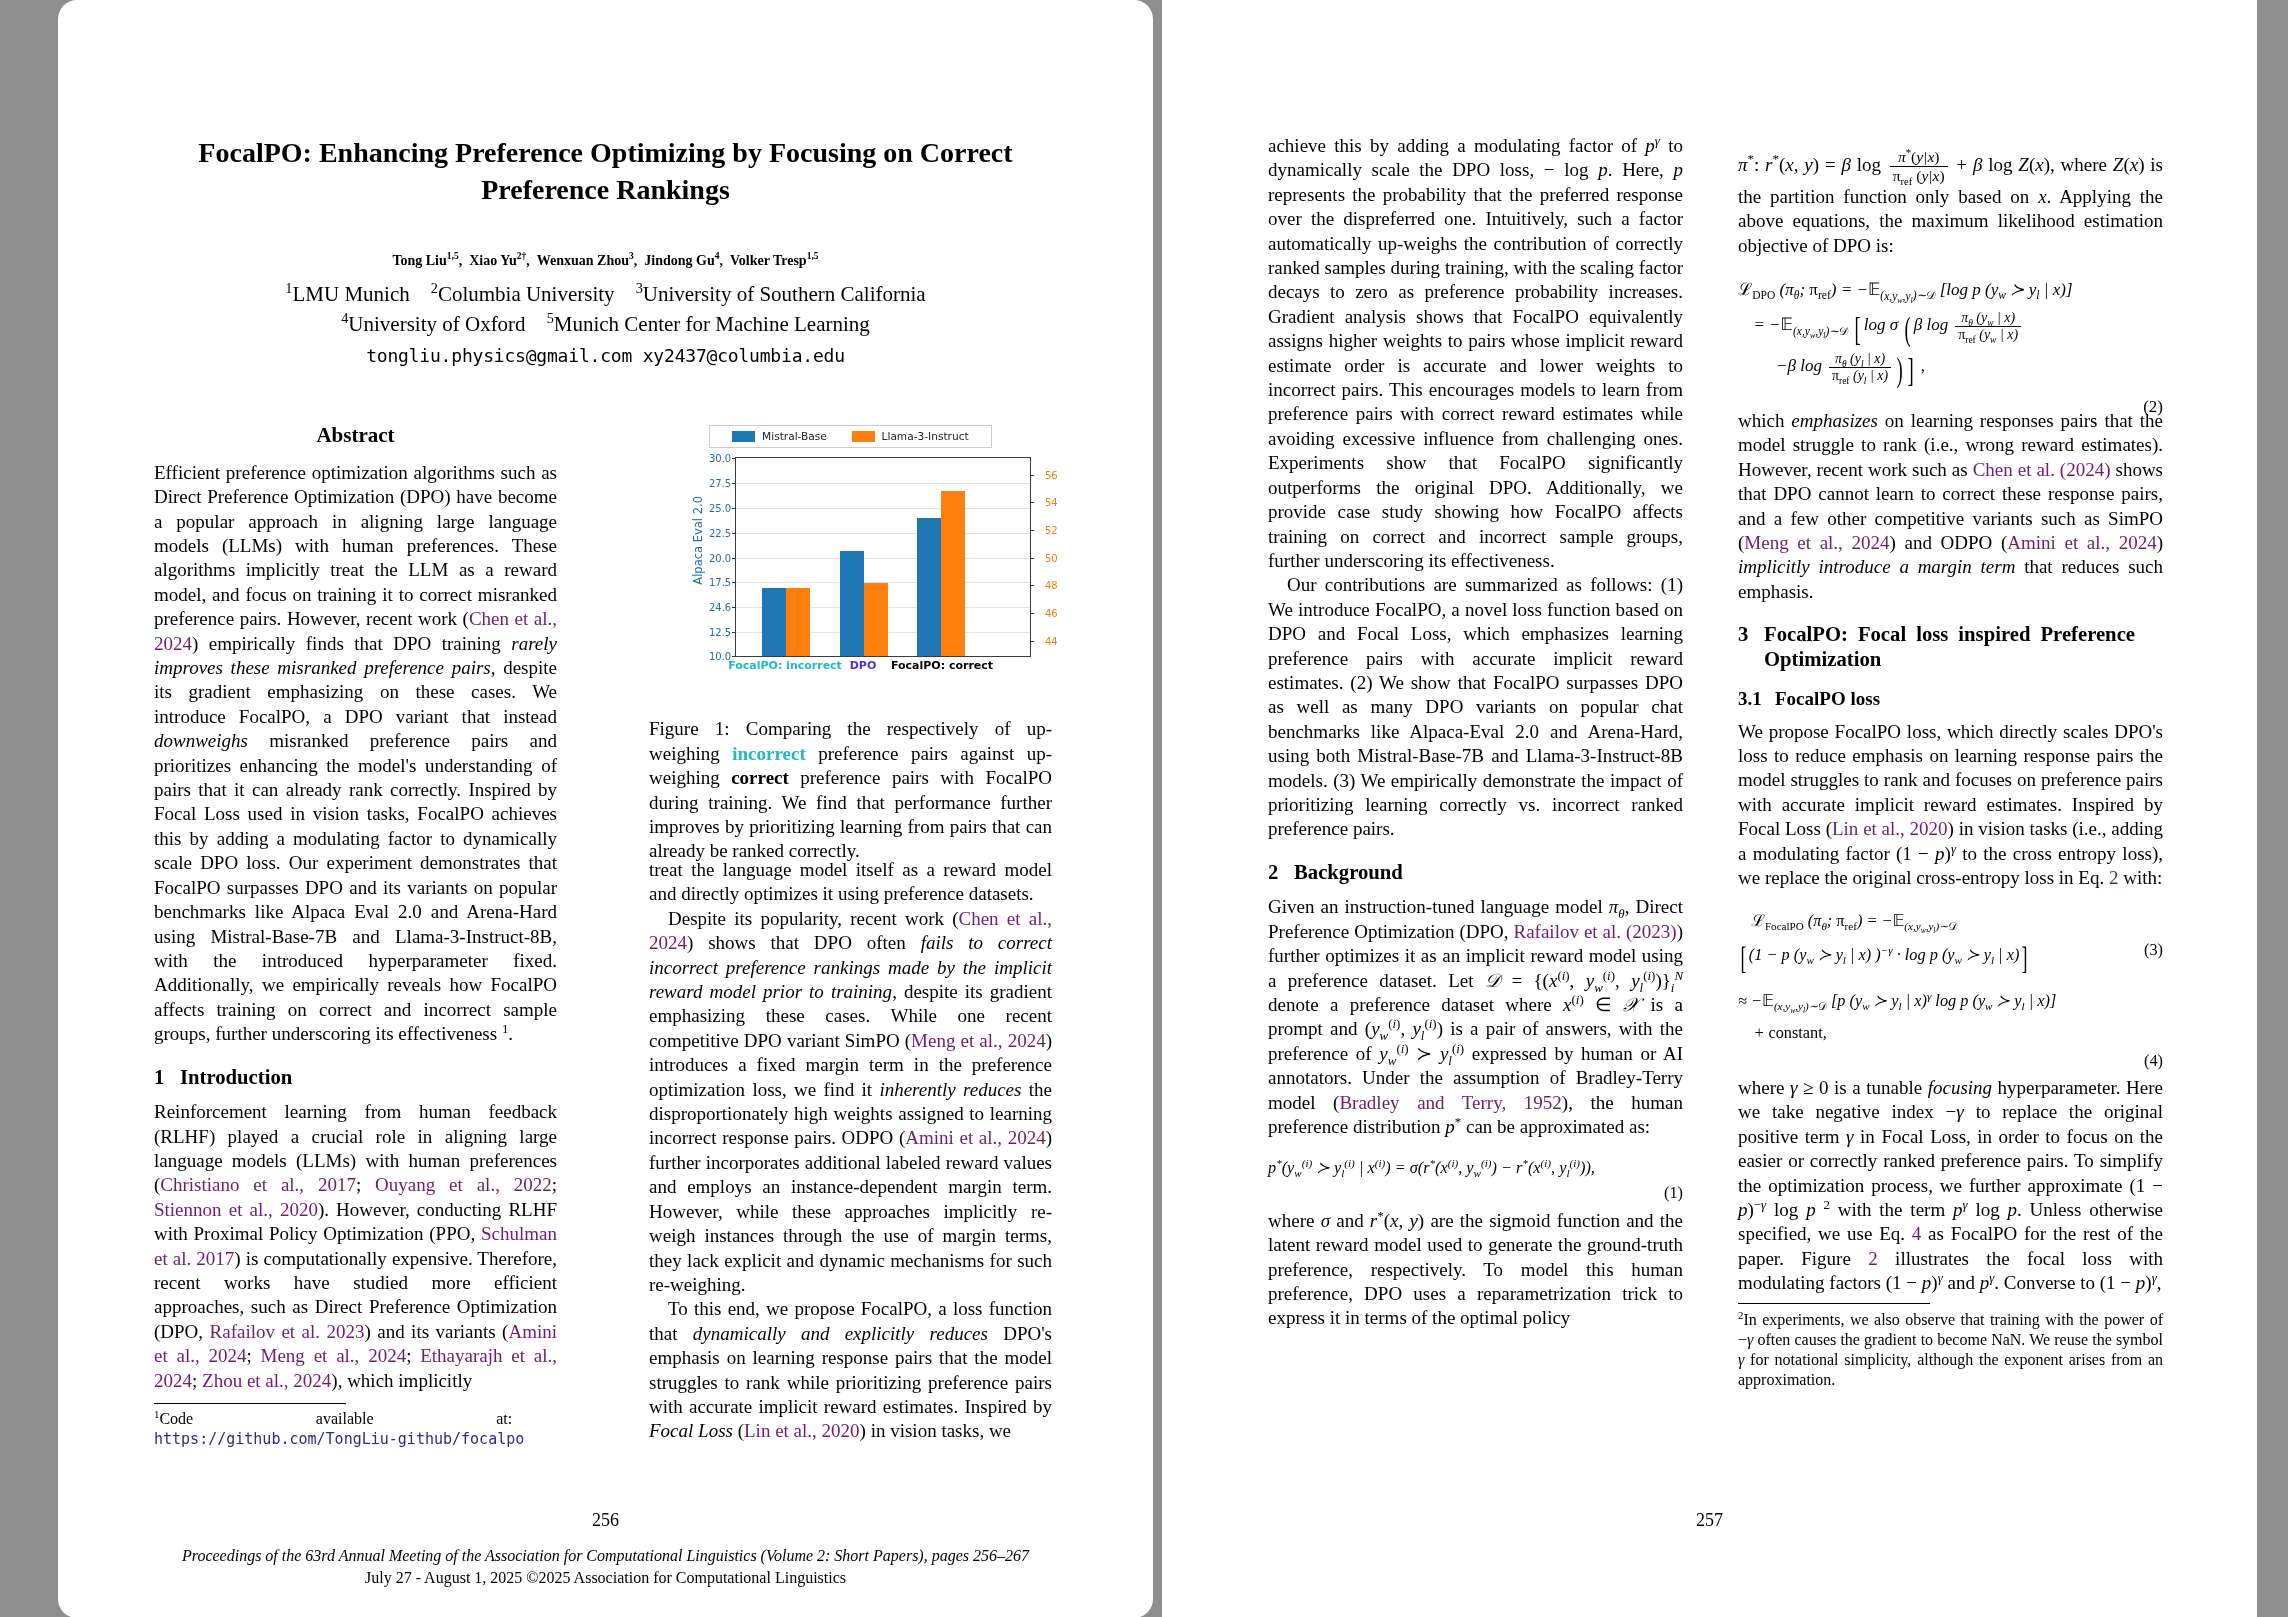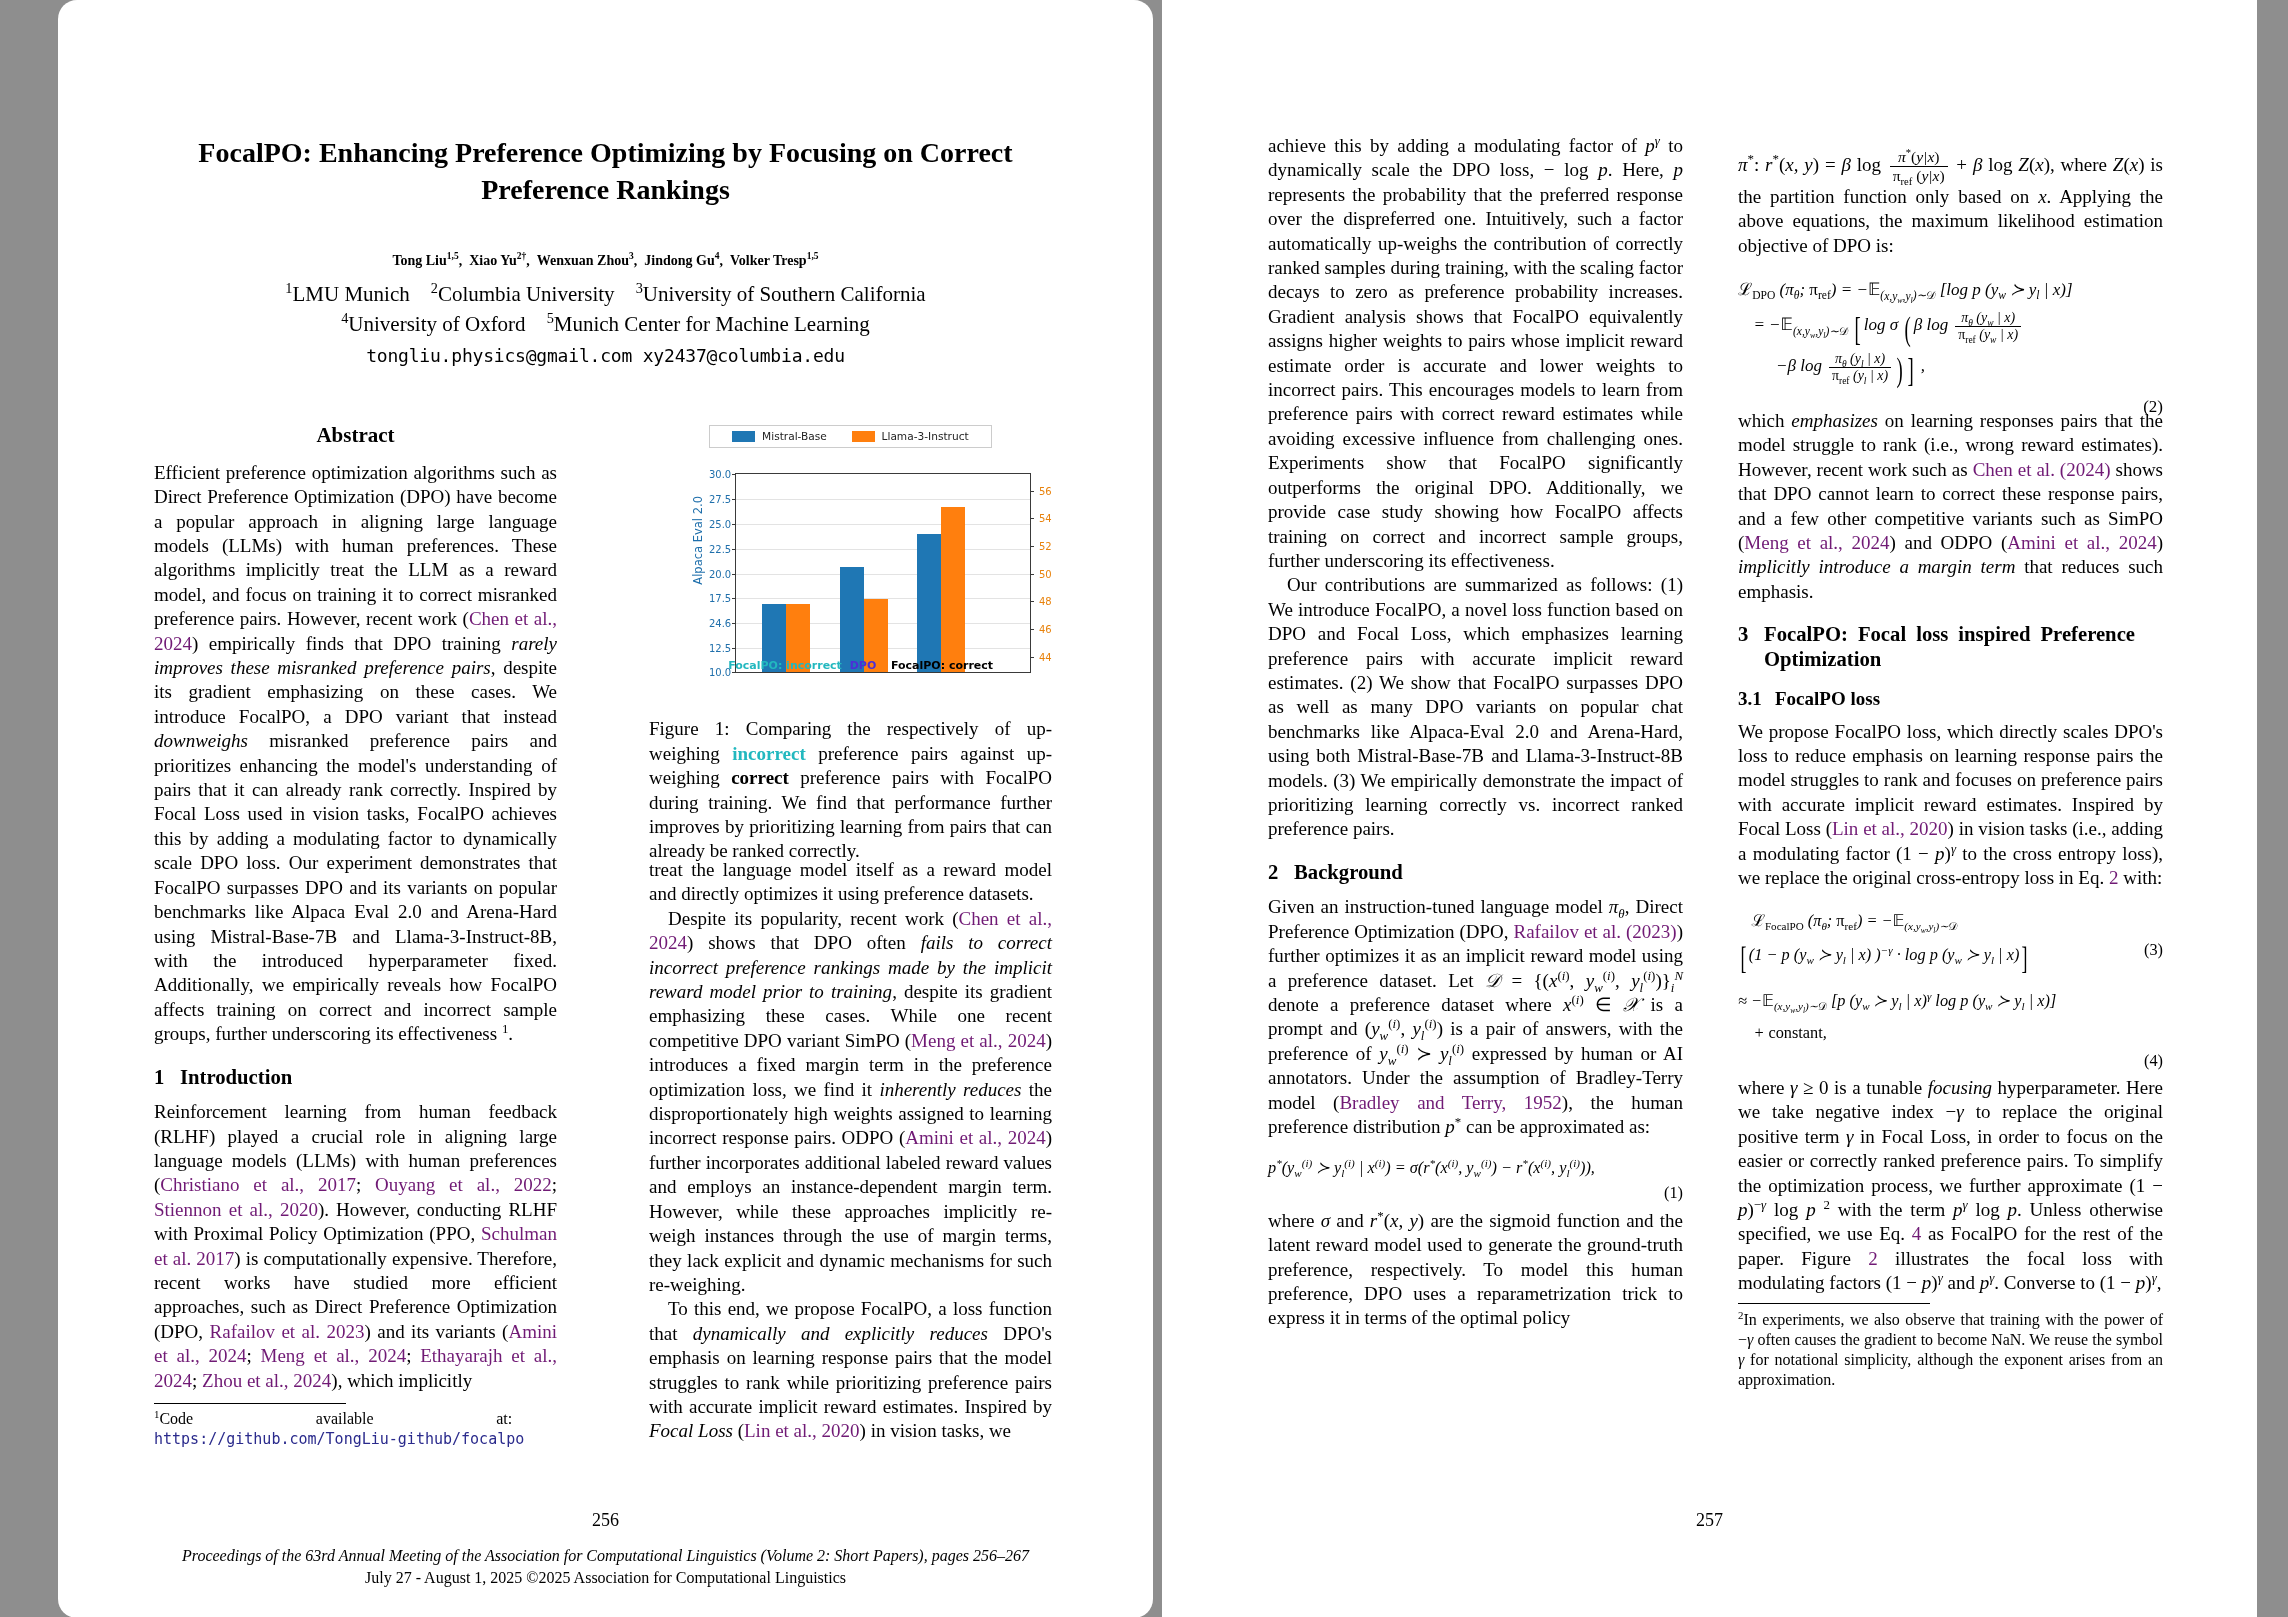--- a/index.html
+++ b/index.html
@@ -38,31 +38,31 @@
 
   
   .figwrap{position:absolute;left:591px;top:421px;width:403px;}
   .figure{width:403px;height:281px;background:#fff;position:relative;}
   .legend{position:absolute;left:60px;top:3.8px;width:281px;height:21px;
           border:1px solid #cccccc;background:#fff;display:flex;align-items:center;
           justify-content:center;gap:25px;}
   .lg-item{display:flex;align-items:center;gap:6.7px;font-family:"DejaVu Sans",sans-serif;font-size:10.6px;color:#222;}
   .lg-swatch{width:23px;height:10.6px;display:block;}
 
-  .plot{position:absolute;left:86px;top:52px;width:296px;height:200px;
+  .plot{position:absolute;left:86px;top:36px;width:296px;height:200px;
         border:1px solid #3a3a3a;box-sizing:border-box;background:#fff;}
   .gridline{position:absolute;left:0;right:0;height:1px;background:#e3e3e3;}
   .bars{position:absolute;left:0;right:0;bottom:0;top:0;}
   .bargroup{position:absolute;bottom:0;display:flex;align-items:flex-end;gap:0;}
   .bar{width:24px;}
 
   .ytick{position:absolute;right:100%;transform:translateY(-50%);
          font-family:"DejaVu Sans",sans-serif;font-size:10px;padding-right:4.8px;white-space:nowrap;}
   .ytick.left{color:#1f6fab;}
-  .ytick.right{left:100%;right:auto;padding-left:9px;padding-right:0;color:#e8820c;}
+  .ytick.right{left:100%;right:auto;padding-left:15px;padding-right:0;color:#e8820c;}
   .tickmark{position:absolute;width:3.8px;height:1px;background:#3a3a3a;}
   .ylabel{position:absolute;font-family:"DejaVu Sans",sans-serif;font-size:11.5px;
           writing-mode:vertical-rl;transform:rotate(180deg);white-space:nowrap;}
   .ylabel.lft{left:42px;top:75px;color:#1f6fab;}
   .ylabel.rgt{left:367px;top:75px;color:#e8820c;}
   .xlabels{position:absolute;left:86px;top:238px;width:248px;height:19px;}
   .xlab{position:absolute;font-family:"DejaVu Sans",sans-serif;font-size:11px;
         font-weight:bold;white-space:nowrap;transform:translateX(-50%);}
 
   .caption{font-size:19px;line-height:24.4px;text-align:justify;margin-top:15.4px;}

